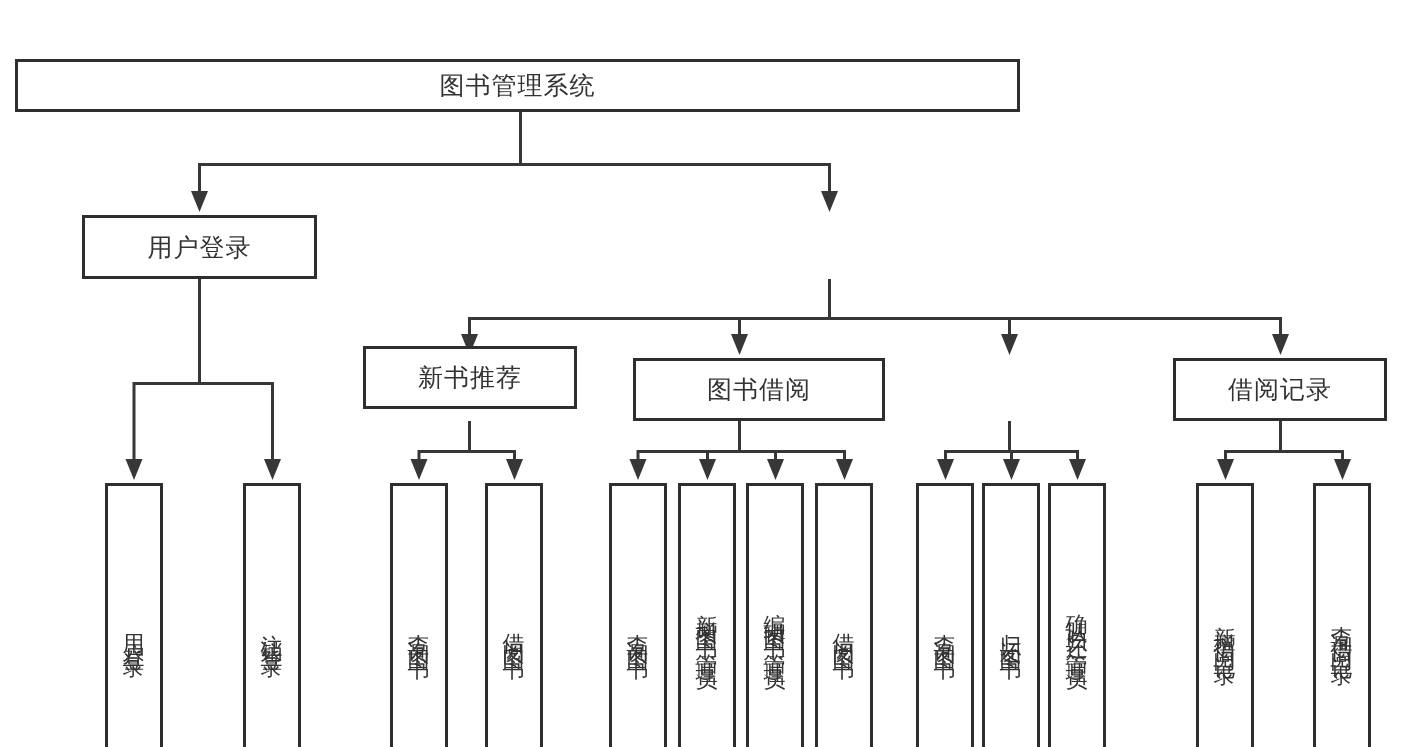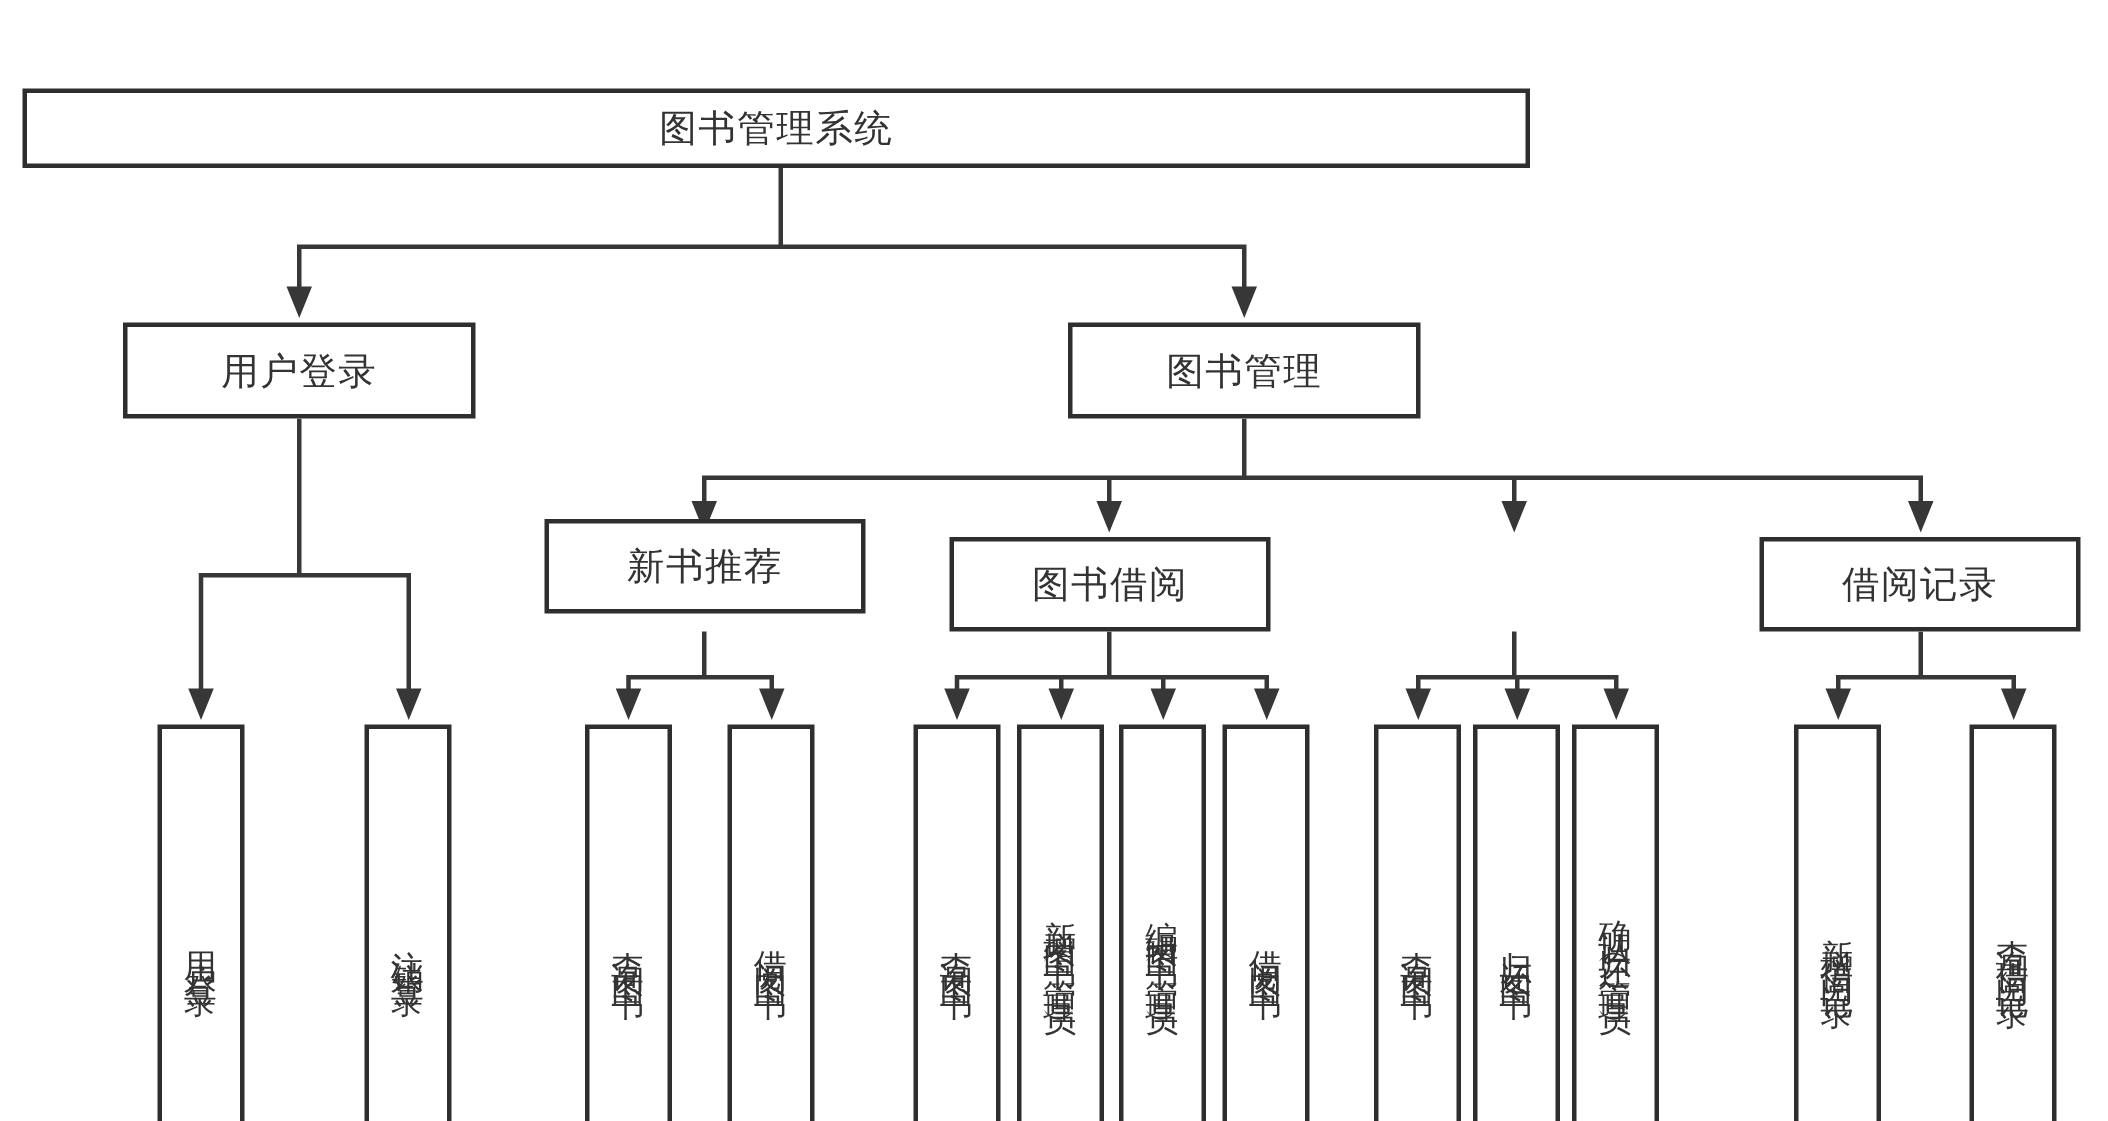--- a/index.html
+++ b/index.html
@@ -82,24 +82,23 @@
          M937 413 L954 413 L945.5 434 Z
          M1003 413 L1020 413 L1011.5 434 Z
          M1069 413 L1086 413 L1077.5 434 Z
          M1217 413 L1234 413 L1225.5 434 Z
          M1334 413 L1351 413 L1342.5 434 Z"></path>
   </svg>
 
   <div class="node hnode" style="left:15px;top:13px;width:1005px;height:53px">图书管理系统</div>
 
   <div class="node hnode" style="left:82px;top:169px;width:235px;height:64px">用户登录</div>
-  <div class="node hnode" style="left:712px;top:169px;width:235px;height:64px">图书管理</div>
 
   <div class="node hnode" style="left:363px;top:300px;width:214px;height:63px">新书推荐</div>
-  <div class="node hnode" style="left:633px;top:312px;width:214px;height:63px">图书借阅</div>
+  <div class="node hnode" style="left:633px;top:312px;width:252px;height:63px">图书借阅</div>
   <div class="node hnode" style="left:1173px;top:312px;width:214px;height:63px">借阅记录</div>
 
   <div class="node vnode" style="left:105px;top:437px;width:58px;height:298px">用户登录</div>
   <div class="node vnode" style="left:243px;top:437px;width:58px;height:298px">注销登录</div>
 
   <div class="node vnode" style="left:390px;top:437px;width:58px;height:298px">查询图书</div>
   <div class="node vnode" style="left:485px;top:437px;width:58px;height:298px">借阅图书</div>
 
   <div class="node vnode" style="left:609px;top:437px;width:58px;height:298px">查询图书</div>
   <div class="node vnode" style="left:678px;top:437px;width:58px;height:298px">新增图书（管理员）</div>

